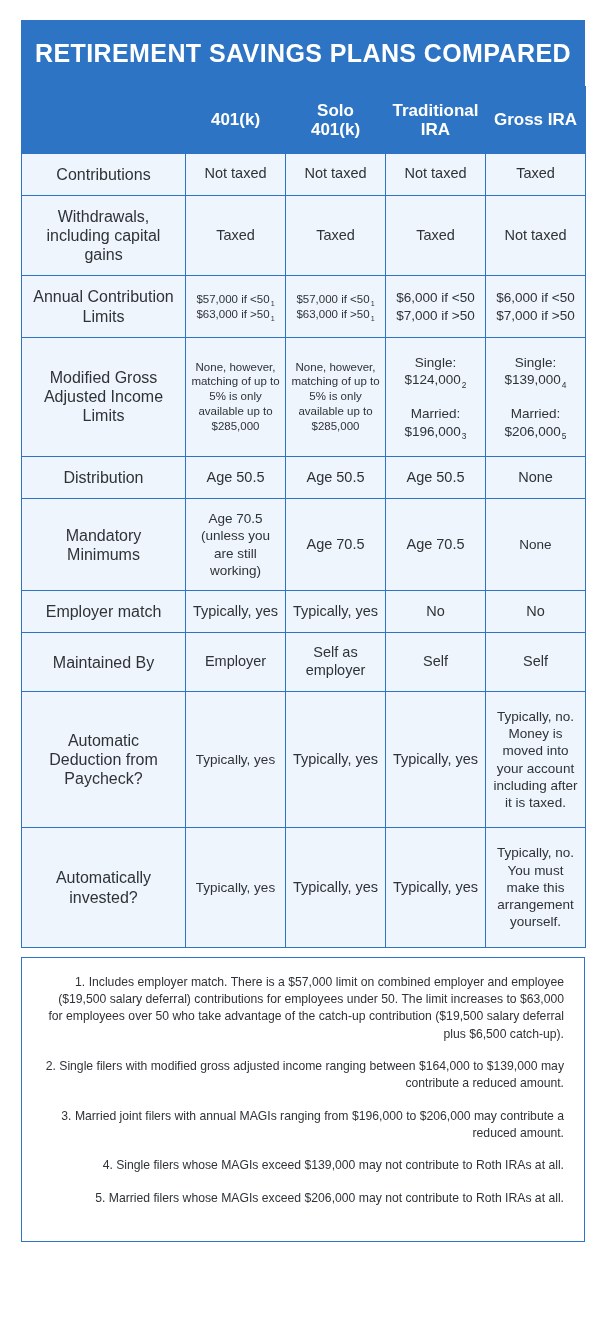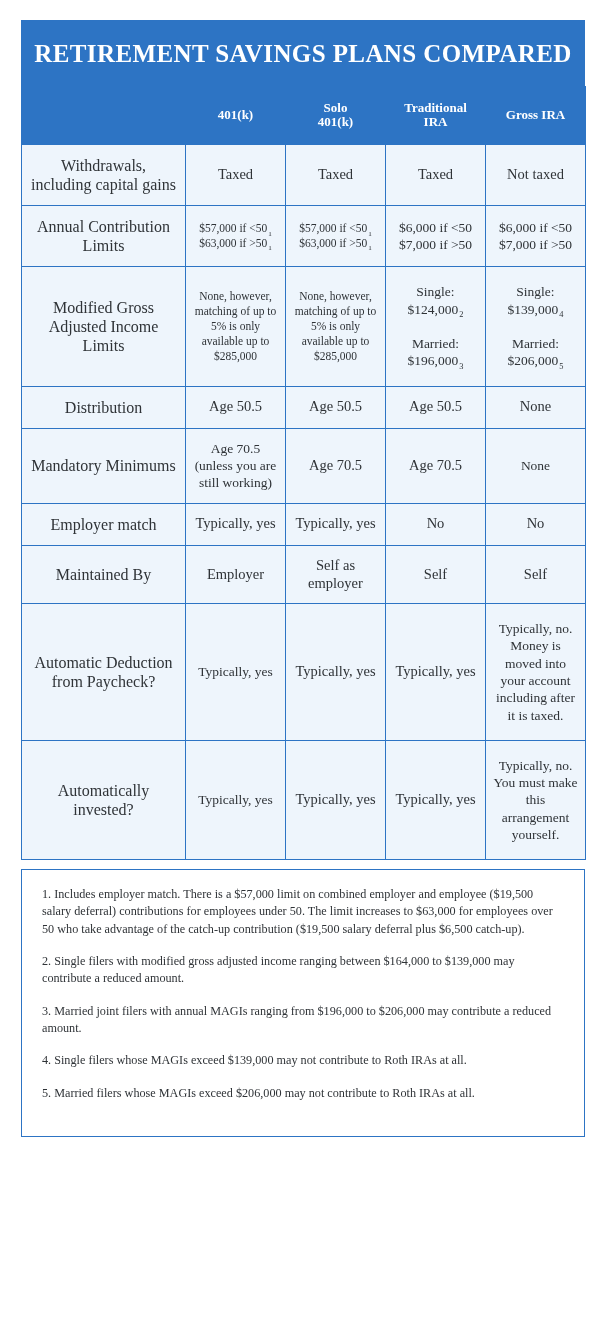--- a/index.html
+++ b/index.html
@@ -14,21 +14,20 @@
     height: 1330px;
     position: relative;
     overflow: hidden;
   }
 
   .infographic {
     position: absolute;
     left: 21px;
     top: 20px;
     width: 564px;
-    font-family: Liberation Serif, serif;
   }
 
   
   .title-banner {
     background: #2d74c4;
     color: #ffffff;
     text-align: center;
     padding: 20px 10px 18px;
     font-size: 25px;
     font-weight: bold;
@@ -48,21 +47,21 @@
   table.compare th,
   table.compare td {
     border: 1px solid #2d74c4;
     text-align: center;
     vertical-align: middle;
   }
 
   thead th {
     background: #2d74c4;
     color: #ffffff;
-    font-size: 13px;
+    font-size: 17px;
     font-weight: bold;
     line-height: 1.12;
     padding: 14px 4px;
     border-color: #ffffff;
   }
   thead th.blank-head {
     border-left-color: #2d74c4;
     border-top-color: #2d74c4;
     border-bottom-color: #2d74c4;
   }
@@ -109,20 +108,21 @@
   .footnotes {
     border: 1px solid #2d74c4;
     background: #ffffff;
     padding: 16px 20px 18px 20px;
   }
   .footnotes p {
     margin: 0 0 15px 0;
     font-size: 12.2px;
     line-height: 1.42;
     color: #2f3337;
+    text-align: right;
   }
   .footnotes p:last-child { margin-bottom: 16px; }
 </style>
 </head>
 <body>
 
 <div class="infographic">
 
   <div class="title-banner">RETIREMENT SAVINGS PLANS COMPARED</div>
 
@@ -138,20 +138,27 @@
       <tr>
         <th class="blank-head"><br></th>
         <th>401(k)</th>
         <th>Solo<br>401(k)</th>
         <th>Traditional<br>IRA</th>
         <th class="last-head">Gross IRA</th>
       </tr>
     </thead>
     <tbody>
         <tr>
+          <td class="rowlabel">Contributions</td>
+          <td class="">Not taxed</td>
+          <td class="">Not taxed</td>
+          <td class="">Not taxed</td>
+          <td class="">Taxed</td>
+        </tr>
+        <tr>
           <td class="rowlabel">Withdrawals, including capital gains</td>
           <td class="">Taxed</td>
           <td class="">Taxed</td>
           <td class="">Taxed</td>
           <td class="">Not taxed</td>
         </tr>
         <tr>
           <td class="rowlabel">Annual Contribution Limits</td>
           <td class="small">$57,000 if &lt;50<sub class="fn">1</sub><br>$63,000 if &gt;50<sub class="fn">1</sub></td>
           <td class="small">$57,000 if &lt;50<sub class="fn">1</sub><br>$63,000 if &gt;50<sub class="fn">1</sub></td>

